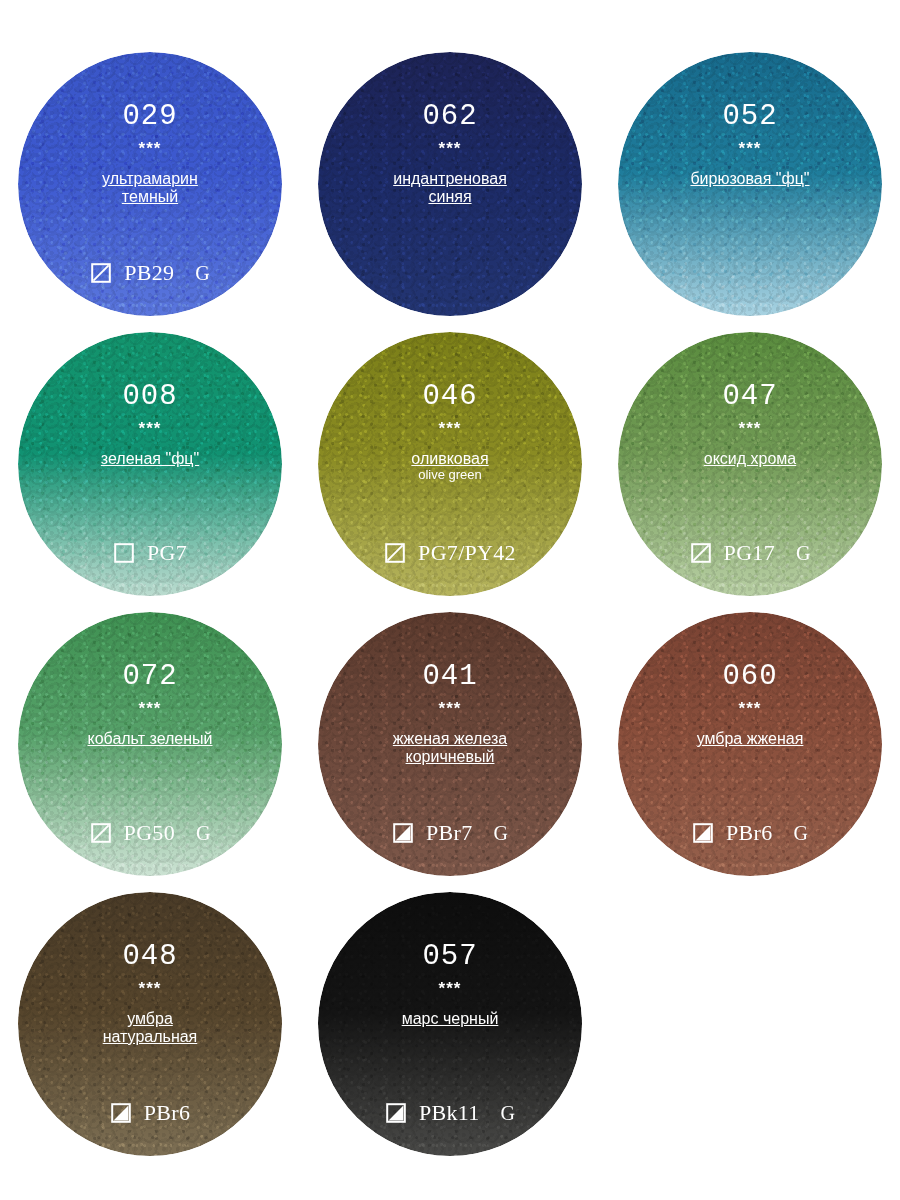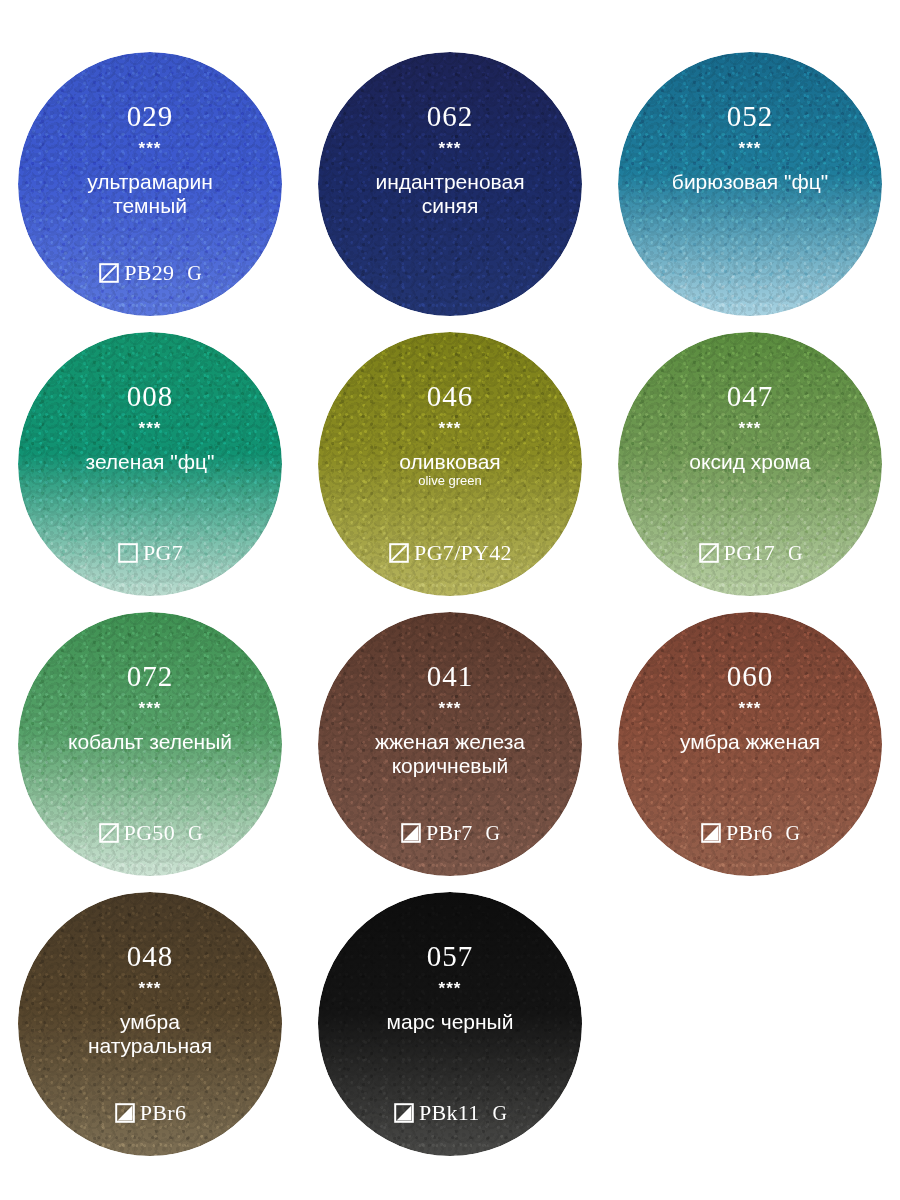--- a/index.html
+++ b/index.html
@@ -94,57 +94,58 @@
     z-index: 3;
     width: 100%;
     height: 100%;
     display: flex;
     flex-direction: column;
     align-items: center;
     color: #ffffff;
     text-align: center;
   }
   .code {
-    font-family: Liberation Serif, serif;
+    font-family: Liberation Mono, monospace;
     font-size: 29px;
     line-height: 1;
     letter-spacing: 1px;
     margin-top: 50px;
   }
   .stars {
     font-family: "Liberation Sans", sans-serif;
     font-size: 17px;
     line-height: 1;
     letter-spacing: 1px;
     margin-top: 9px;
     font-weight: bold;
   }
   .name {
     font-family: "Liberation Sans", sans-serif;
-    font-size: 21px;
+    font-size: 16px;
     line-height: 1.13;
     margin-top: 13px;
     max-width: 238px;
     white-space: pre-line;
+    text-decoration: underline;
   }
   .subname {
     font-family: "Liberation Sans", sans-serif;
     font-size: 13px;
     line-height: 1.1;
     margin-top: 0;
   }
   .pigrow {
     position: absolute;
     left: 0;
     bottom: 32px;
     width: 100%;
     display: flex;
     align-items: center;
     justify-content: center;
-    gap: 4px;
+    gap: 12px;
   }
   .opacity-icon {
     width: 22px;
     height: 22px;
     flex: 0 0 auto;
     display: block;
   }
   .pigment {
     font-family: "Liberation Serif", serif;
     font-size: 22px;

